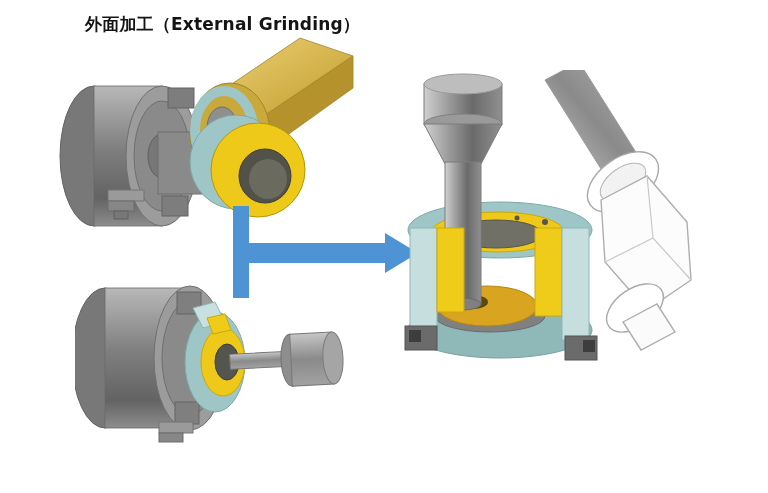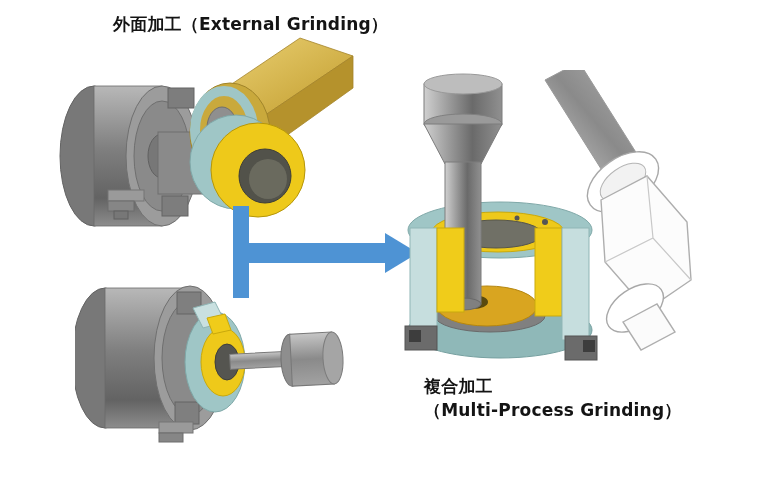--- a/index.html
+++ b/index.html
@@ -18,25 +18,23 @@
     white-space:nowrap;
     letter-spacing:.2px;
   }
   .scene{position:absolute;}
 </style>
 </head>
 <body>
 
 <div class="canvas">
 
-  <div class="label" style="left:85px;top:13px;margin-left:28px;">外面加工（External Grinding）</div>
+  <div class="label" style="left:85px;top:13px;">外面加工（External Grinding）</div>
 
 
-  <div class="label" style="left:424px;top:375px;">複合加工</div>
-  <div class="label" style="left:424px;top:399px;">（Multi-Process Grinding）</div>
 
   <svg class="scene" style="left:50px;top:28px;" width="305" height="215" viewBox="0 0 305 215">
     <defs>
       <linearGradient id="g1body" x1="0" y1="0" x2="0" y2="1">
         <stop offset="0" stop-color="#b8b8b8"></stop>
           <stop offset="0.45" stop-color="#7f7f7f"></stop>
         <stop offset="0.8" stop-color="#636363"></stop>
           <stop offset="1" stop-color="#8d8d8d"></stop>
       </linearGradient>
       <linearGradient id="g1gold" x1="0" y1="0" x2="1" y2="1">

